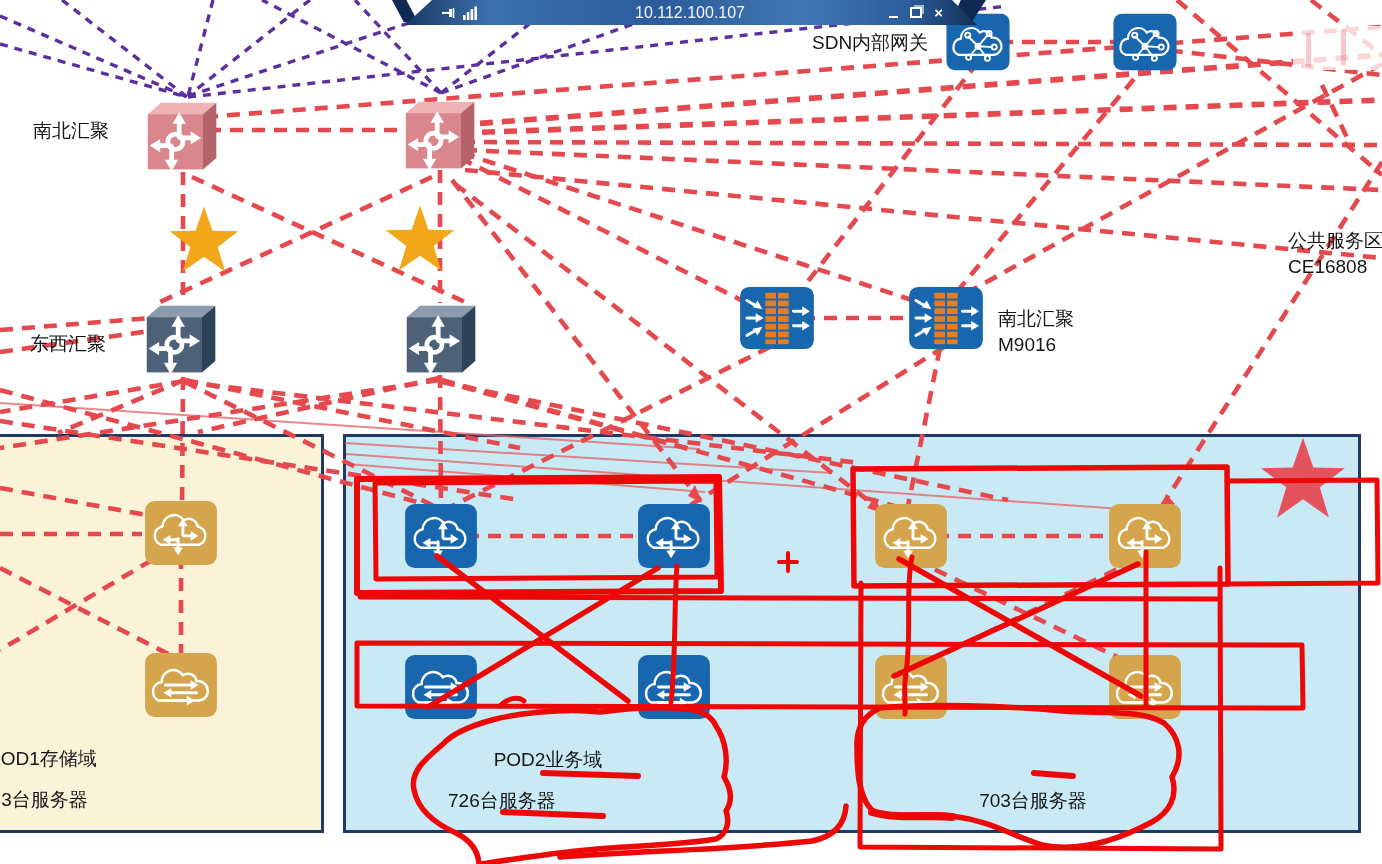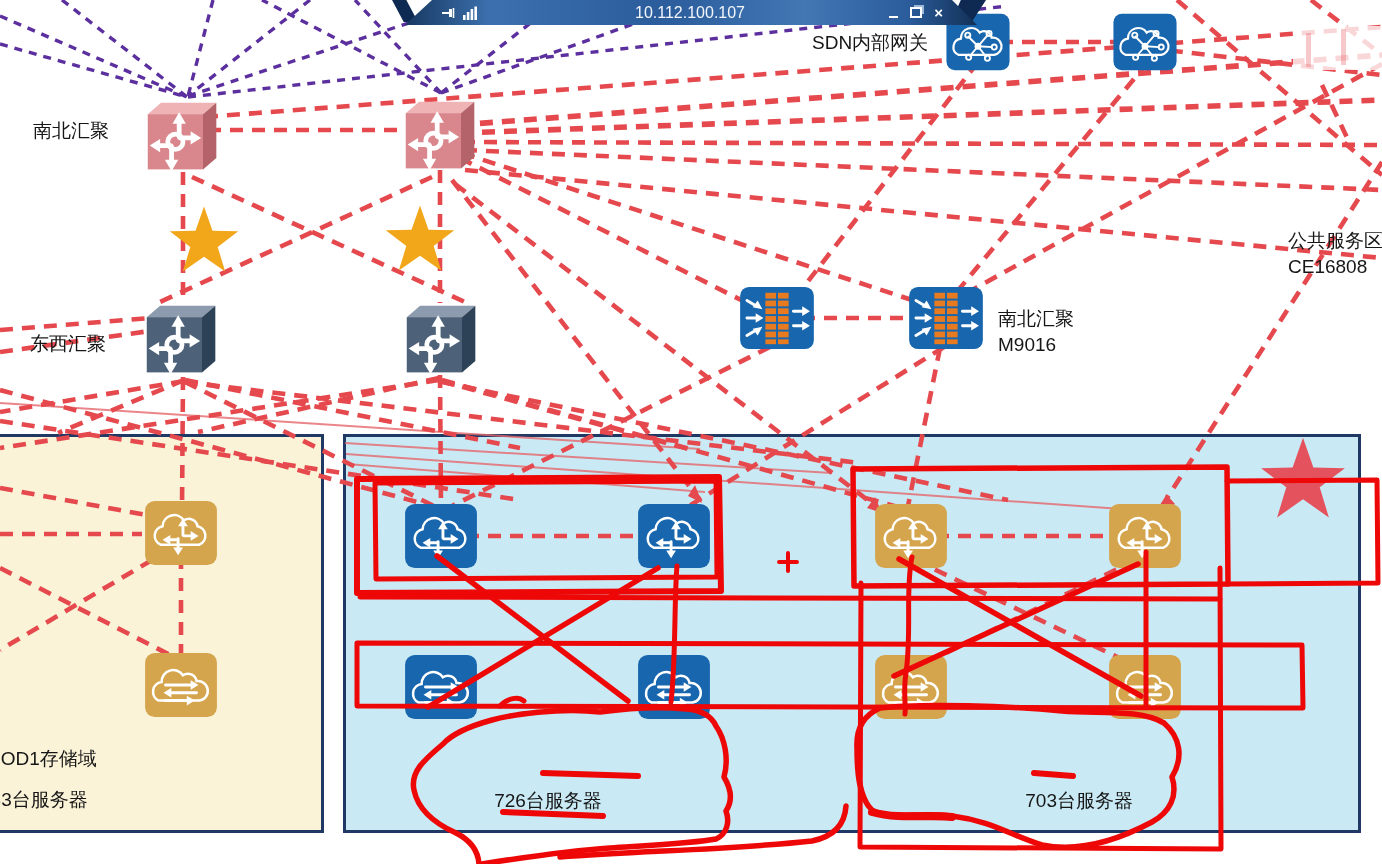--- a/index.html
+++ b/index.html
@@ -316,22 +316,23 @@
   <div class="lbl" style="left:998px;top:306px;">
     <div>南北汇聚</div>
     <div>M9016</div>
   </div>
   <div class="lbl" style="left:1288px;top:228px;width:96px;overflow:hidden;">
     <div>公共服务区</div>
     <div>CE16808</div>
   </div>
   <div class="lbl" style="left:-12px;top:746px;">POD1存储域</div>
   <div class="lbl" style="left:-20px;top:787px;">733台服务器</div>
-  <div class="lbl" style="left:448px;top:788px;width:200px;text-align:center;">726台服务器</div>
-  <div class="lbl" style="left:933px;top:788px;width:200px;text-align:right;">703台服务器</div>
+  <div class="lbl" style="left:448px;top:747px;width:200px;text-align:center;">POD2业务域</div>
+  <div class="lbl" style="left:448px;top:788px;width:200px;">726台服务器</div>
+  <div class="lbl" style="left:933px;top:788px;width:200px;text-align:center;">703台服务器</div>
 
   <svg id="anno" width="1382" height="864" viewBox="0 0 1382 864">
     <g stroke="#ee0707" fill="none" stroke-linecap="round" stroke-linejoin="round">
       <path d="M357,479 L719,477 L721,591 L357,593 Z" stroke-width="6"></path>
       <path d="M375,483 L716,481 L717,577 L376,579 Z" stroke-width="5"></path>
       <path d="M853,469 L1227,467 L1228,584 L854,586 Z" stroke-width="5.5"></path>
       <path d="M1227,481 L1377,480 L1378,583 L1227,584" stroke-width="5"></path>
       <path d="M360,597 L1220,599" stroke-width="5"></path>
       <path d="M357,643 L1302,645 L1303,708 L357,706 Z" stroke-width="5"></path>
       <path d="M861,583 L860,847 L1221,849 L1220,568" stroke-width="5"></path>

